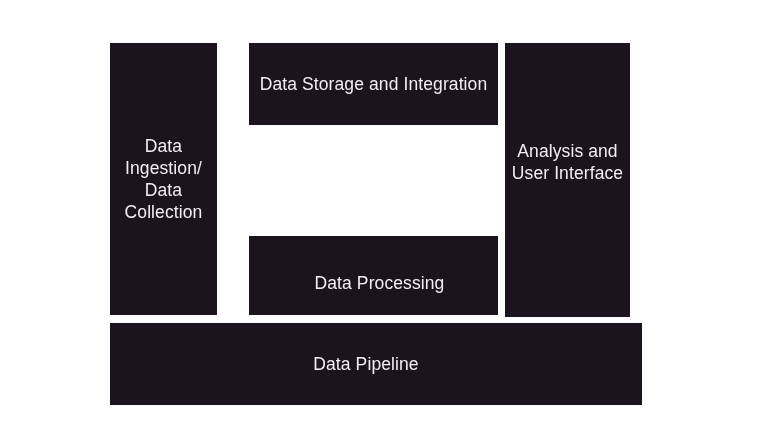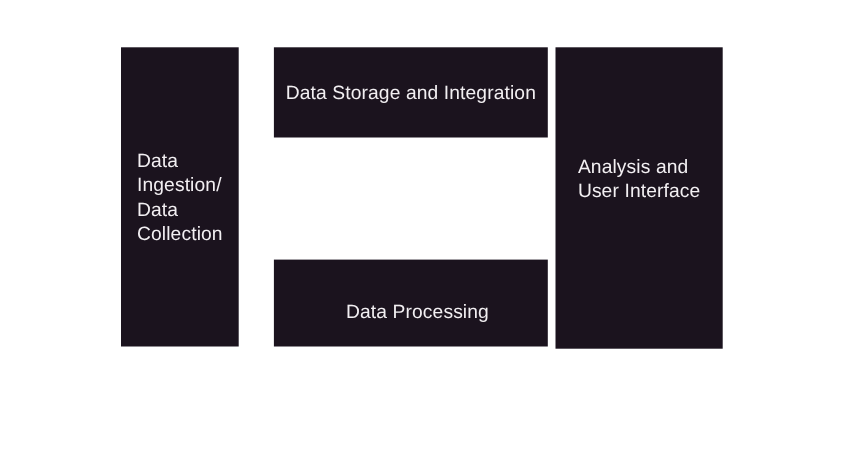--- a/index.html
+++ b/index.html
@@ -17,30 +17,31 @@
     overflow: hidden;
     font-family: "Liberation Sans", sans-serif;
   }
   .box {
     position: absolute;
     background: var(--box);
     color: var(--text);
     display: flex;
     align-items: center;
     justify-content: center;
+    text-align: center;
     font-size: 17.5px;
     line-height: 22px;
     letter-spacing: 0.1px;
   }
   .label { white-space: pre-line; }
 
   .box-ingestion  { left: 110px; top: 43px;  width: 107px; height: 272px; }
   .box-storage    { left: 249px; top: 43px;  width: 249px; height: 82px;  }
   .box-processing { left: 249px; top: 236px; width: 249px; height: 79px;  }
-  .box-analysis   { left: 505px; top: 43px;  width: 152px; height: 274px; }
+  .box-analysis   { left: 505px; top: 43px;  width: 125px; height: 274px; }
   .box-pipeline   { left: 110px; top: 323px; width: 532px; height: 82px;  }
 
   
   .box-processing .label { transform: translateY(7px); margin-left: 12px; }
   .box-analysis   .label { transform: translateY(-18px); }
   .box-pipeline   .label { transform: translateX(-10px); }
 </style>
 </head>
 <body>
 
@@ -59,14 +60,17 @@
 
   <div class="box box-processing">
     <span class="label">Data Processing</span>
   </div>
 
   <div class="box box-analysis">
     <span class="label">Analysis and
 User Interface</span>
   </div>
 
+  <div class="box box-pipeline">
+    <span class="label">Data Pipeline</span>
+  </div>
 
 </div>
 
 </body></html>

